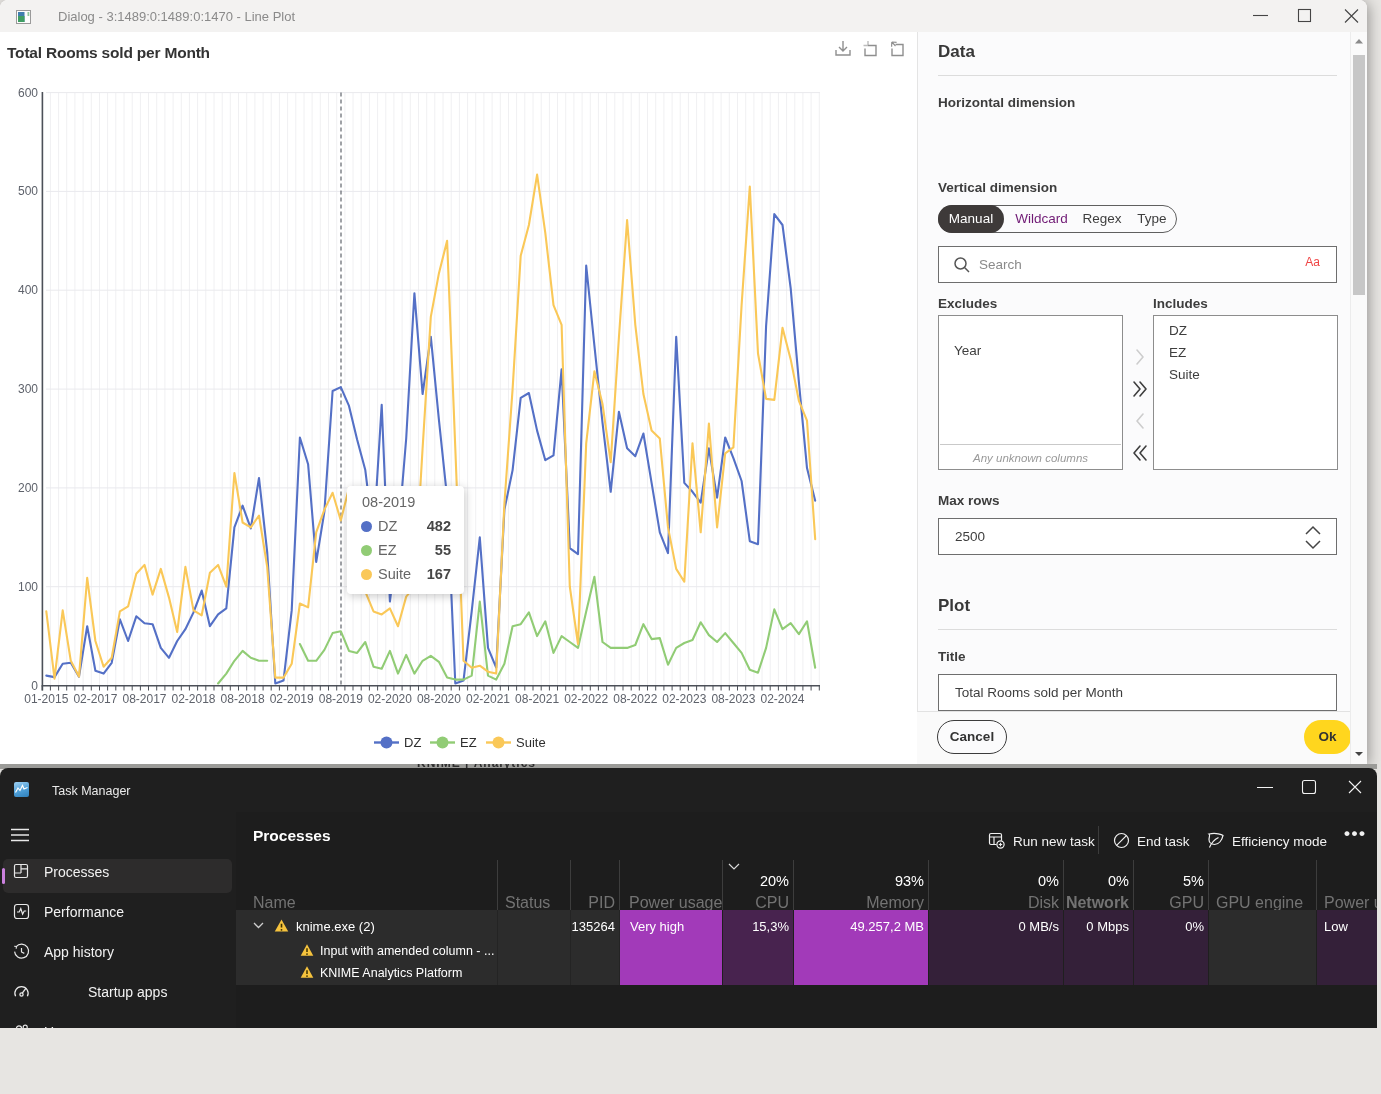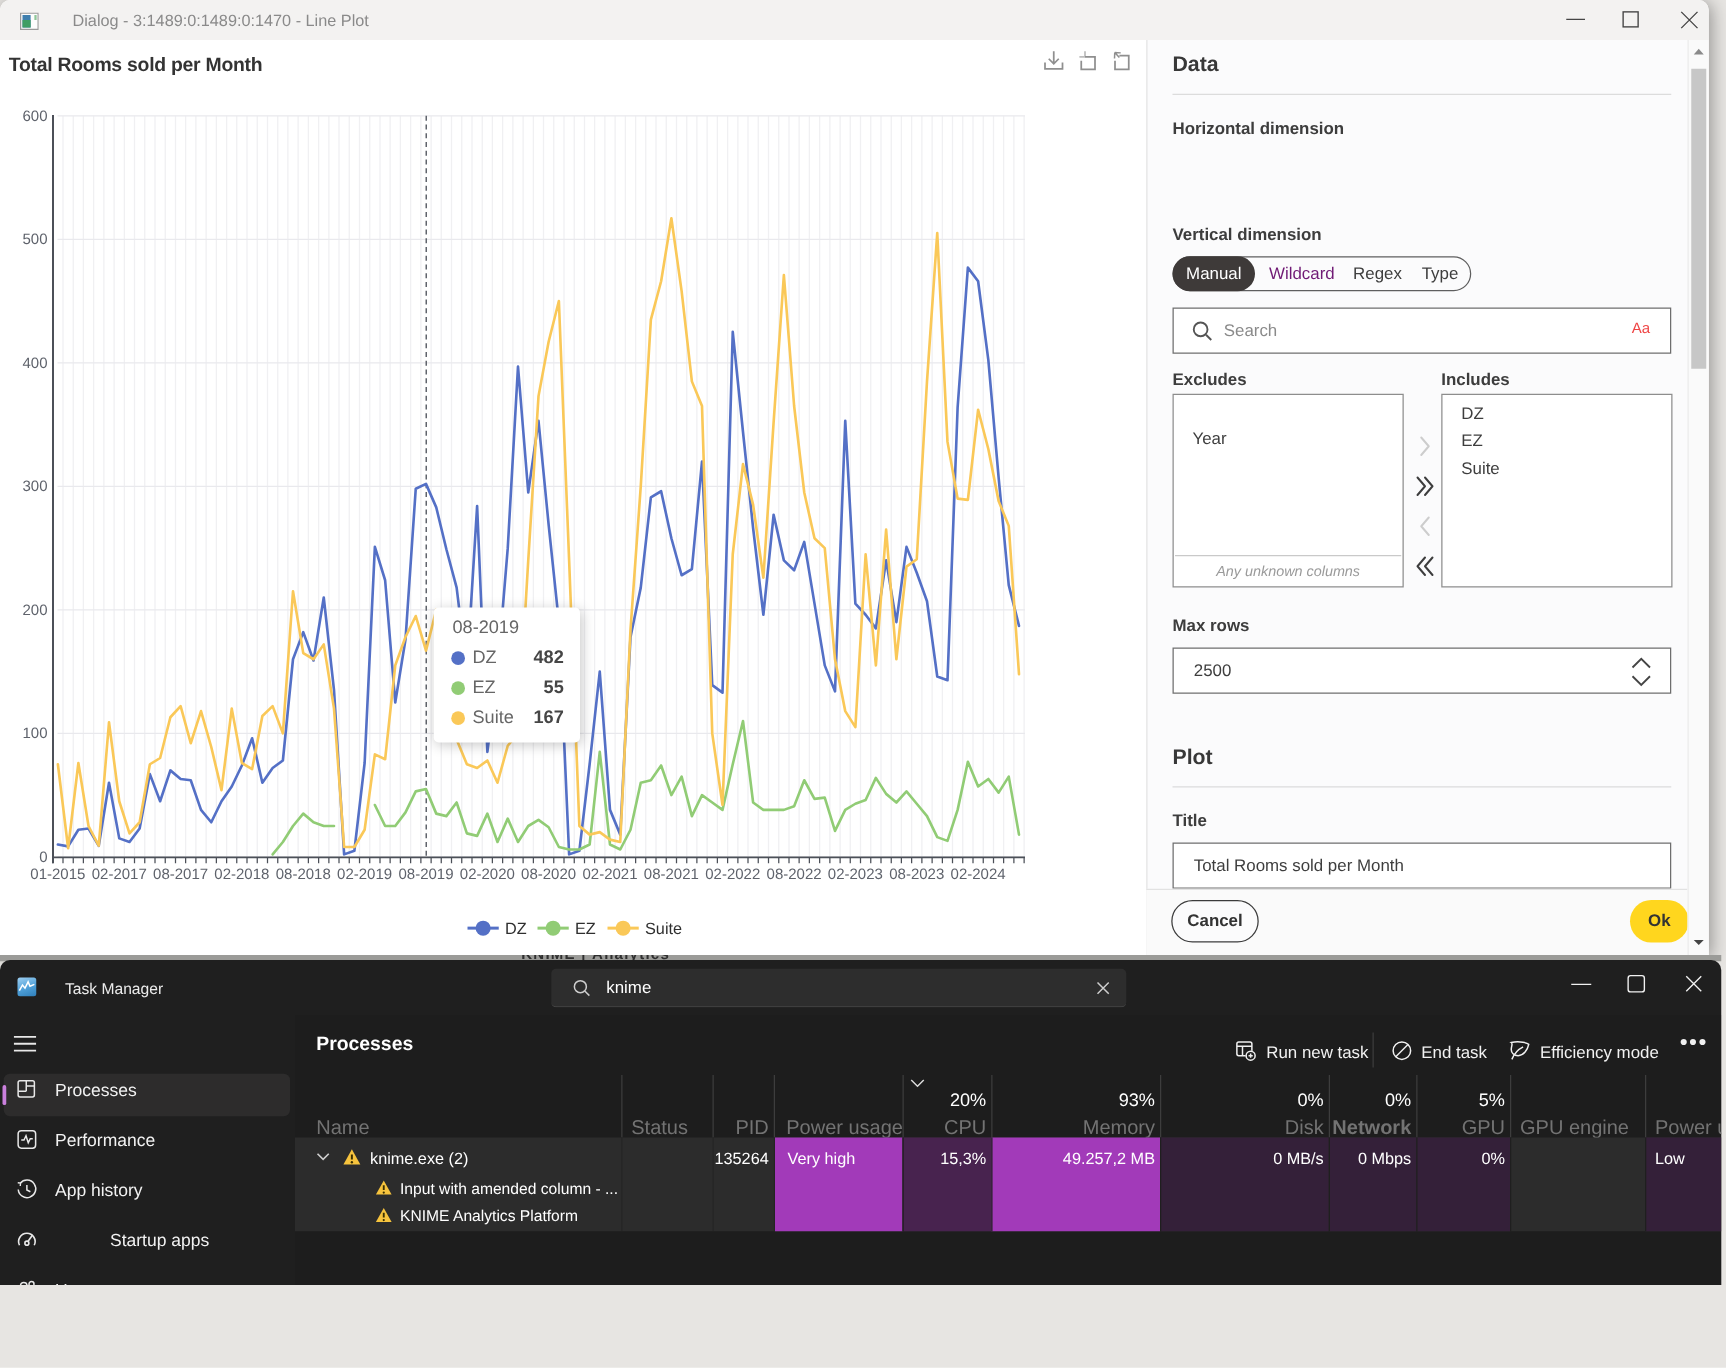--- a/index.html
+++ b/index.html
@@ -201,30 +201,20 @@
   </div>
 
   <div id="tm">
 
     <div class="abs" style="left:14px;top:14px;width:15px;height:15px;background:linear-gradient(160deg,#9fd0f2 0%,#4e9fd8 55%,#2f7fba 100%);border-radius:2px;">
       <svg width="15" height="15" viewBox="0 0 15 15">
           <path d="M1.5,10.5 L4,6 L6,8.5 L8.5,3.5 L10,7 L13.5,5.5" fill="none" stroke="#fff" stroke-width="1.2"></path>
         </svg>
     </div>
     <div class="abs" style="left:52px;top:16px;font-size:12.5px;color:#ebebeb;">Task Manager</div>
-    <div class="abs" style="left:441px;top:7px;width:460px;height:31px;background:#2d2d2d;border-radius:4px;border-bottom:1px solid #454545;">
-      <svg class="abs" style="left:17px;top:8px" width="15" height="15" viewBox="0 0 15 15">
-          <circle cx="6.3" cy="6.3" r="4.8" fill="none" stroke="#cdcdcd" stroke-width="1.2"></circle>
-          <path d="M10,10 L13.5,13.5" stroke="#cdcdcd" stroke-width="1.2"></path>
-        </svg>
-      <div class="abs" style="left:44px;top:7px;font-size:13.5px;color:#fff;">knime</div>
-      <svg class="abs" style="right:12px;top:9px" width="13" height="13" viewBox="0 0 13 13">
-          <path d="M2,2 L11,11 M11,2 L2,11" stroke="#cdcdcd" stroke-width="1.2"></path>
-        </svg>
-    </div>
     <svg class="abs" style="left:1242px;top:4px" width="128" height="32" viewBox="0 0 128 32">
       <g stroke="#f2f2f2" stroke-width="1.1" fill="none">
         <path d="M15,15.5 h16"></path>
         <rect x="60.5" y="8.5" width="13" height="13" rx="2"></rect>
         <path d="M107,9 l12,12 M119,9 l-12,12"></path>
       </g>
     </svg>
 
     <svg class="abs" style="left:11px;top:60px" width="18" height="14" viewBox="0 0 18 14">
         <path d="M0,1.5 H18 M0,7 H18 M0,12.5 H18" stroke="#e8e8e8" stroke-width="1.5"></path>

